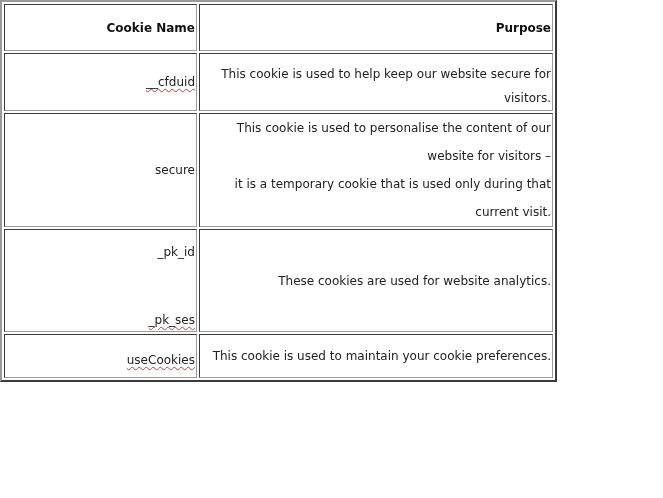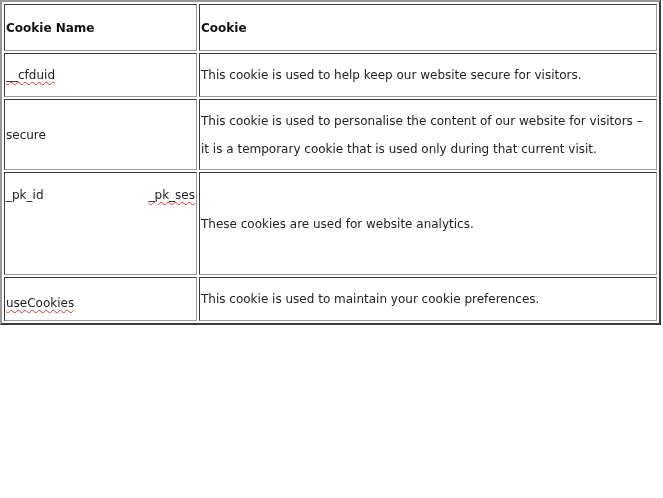--- a/index.html
+++ b/index.html
@@ -12,28 +12,29 @@
     height: 498px;
     overflow: hidden;
     font-family: "DejaVu Sans", "Liberation Sans", sans-serif;
     font-size: 12px;
     color: #222222;
   }
   table.cookies {
     position: absolute;
     left: 0;
     top: 0;
-    width: 661px;
+    width: 557px;
     border-collapse: separate;
     border-spacing: 2px;
     border-top: 2px solid #9a9a9a;
     border-left: 2px solid #9a9a9a;
     border-right: 2px solid #3a3a3a;
     border-bottom: 2px solid #3a3a3a;
     table-layout: fixed;
+    text-align: right;
   }
   table.cookies td {
     border-top: 1px solid #3a3a3a;
     border-left: 1px solid #3a3a3a;
     border-right: 1px solid #9a9a9a;
     border-bottom: 1px solid #9a9a9a;
     padding: 0 1px;
     vertical-align: middle;
     line-height: 24px;
   }
@@ -43,40 +44,40 @@
     color: #111111;
     padding-top: 10px;
   }
   .squiggle {
     text-decoration: underline wavy #d33;
     text-decoration-thickness: 1px;
     text-underline-offset: 2px;
   }
   .stack {
     display: flex;
-    flex-direction: row;
+    flex-direction: column;
     justify-content: space-between;
   }
   .stack span { display: block; line-height: 16px; }
 </style>
 </head>
 <body>
 
 <table class="cookies">
   <tbody>
       <tr style="height:47px;">
     <td class="name-col head">Cookie Name</td>
-    <td class="head">Cookie</td>
+    <td class="head">Purpose</td>
   </tr>
 
   <tr style="height:44px;">
     <td class="name-col" style="">
       <span class="squiggle">__cfduid</span>
     </td>
-    <td style="">
+    <td style="padding-top:8px;">
       <span>This cookie is used to help keep our website secure for visitors.</span>
     </td>
   </tr>
 
   <tr style="height:71px;">
     <td class="name-col">
       <span>secure</span>
     </td>
     <td style="line-height:28px;margin-top:27px;">
       <div>This cookie is used to personalise the content of our website for visitors –</div>

